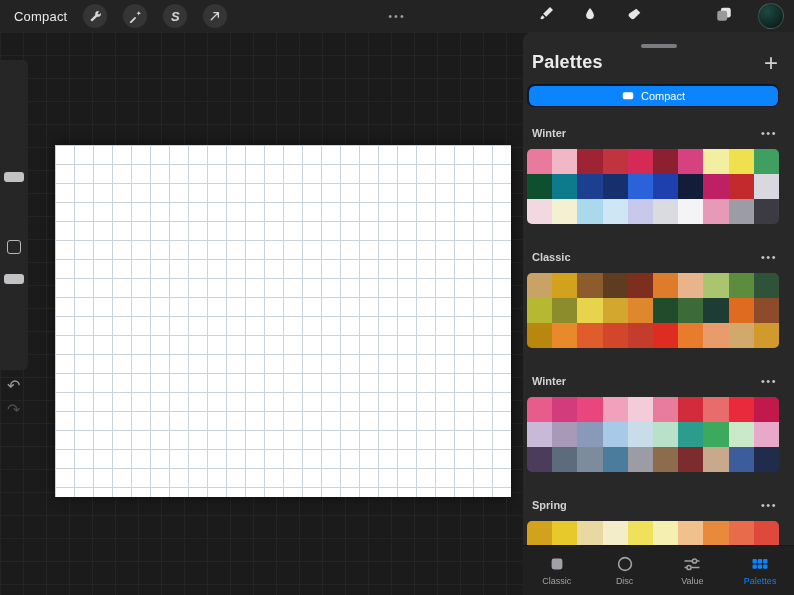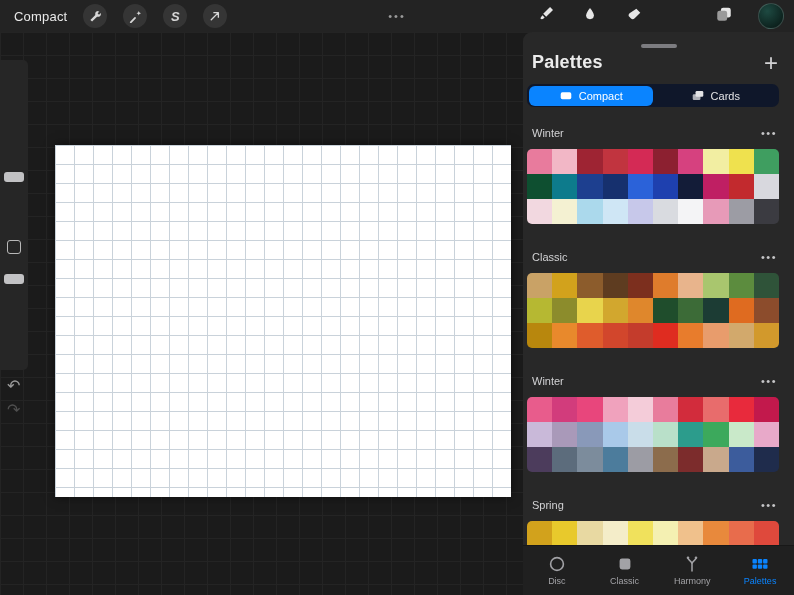--- a/index.html
+++ b/index.html
@@ -60,21 +60,21 @@
     border-radius:7px; padding:1.5px; }
   .seg { flex:1; display:flex; align-items:center; justify-content:center; gap:6px;
     color:#e3e3e5; font-size:11px; border-radius:6px; }
   .seg.selected { background:#0a84ff; color:#ffffff; }
   .seg svg { display:block; }
 
   .sections { padding:0 15px 0 4px; }
   .palette-section { margin-top:26px; }
   .palette-section:first-child { margin-top:19px; }
   .section-header { display:flex; align-items:center; justify-content:space-between; height:14px; padding:0 2px 0 5px; }
-  .section-name { color:#d2d2d4; font-size:11px; }
+  .section-name { color:#d2d2d4; font-size:11px;font-weight:bold; }
   .section-menu { color:#c6c6c8; font-size:11px; letter-spacing:1.5px; }
   .swatch-grid { margin-top:9px; border-radius:5px; overflow:hidden;
     display:grid; grid-template-columns:repeat(10,1fr); }
   .swatch { height:25px; }
 
   
   .tabbar { position:absolute; left:0; right:0; bottom:0; height:50px; background:#202020;
     display:flex; z-index:20; border-top:1px solid #181818; }
   .tab { flex:1; display:flex; flex-direction:column; align-items:center; justify-content:center;
     gap:3px; color:#a2a2a6; }
@@ -175,29 +175,20 @@
         <span class="add-btn">+</span>
       </div>
       <div class="segmented">
           <div class="seg selected">
             <span>
               <svg width="14" height="13" viewBox="0 0 16 16">
                 <rect x="1.5" y="4" width="13" height="8.5" rx="2" fill="currentColor"></rect>
               </svg>
             </span>
             <span>Compact</span>
-          </div>
-          <div class="seg">
-            <span>
-              <svg width="14" height="13" viewBox="0 0 16 16">
-                <rect x="5" y="2.5" width="9.5" height="7" rx="1.5" fill="currentColor"></rect>
-                <rect x="1.5" y="6.5" width="9.5" height="7" rx="1.5" fill="currentColor" opacity=".75"></rect>
-              </svg>
-            </span>
-            <span>Cards</span>
           </div>
         </div>
       <div class="sections">
           <div class="palette-section">
             <div class="section-header">
               <span class="section-name">Winter</span>
               <span class="section-menu">•••</span>
             </div>
             <div class="swatch-grid">
               <div class="swatch" style="background: rgb(232, 123, 157);"></div>
@@ -334,42 +325,43 @@
               <div class="swatch" style="background: rgb(223, 124, 60);"></div>
               <div class="swatch" style="background: rgb(210, 92, 60);"></div>
               <div class="swatch" style="background: rgb(194, 73, 60);"></div>
             </div>
           </div>
         </div>
       <div class="tabbar">
           <div class="tab">
             <span class="tab-icon">
               <svg width="18" height="18" viewBox="0 0 18 18">
-                <circle cx="9" cy="9" r="6.4" fill="none" stroke="currentColor" stroke-width="1.6"></circle>
-              </svg>
-            </span>
-            <span class="tab-label">Disc</span>
+                <rect x="3.6" y="3.6" width="10.8" height="10.8" rx="2.4" fill="currentColor"></rect>
+              </svg>
+            </span>
+            <span class="tab-label">Classic</span>
           </div>
           <div class="tab">
             <span class="tab-icon">
               <svg width="18" height="18" viewBox="0 0 18 18">
-                <rect x="3.6" y="3.6" width="10.8" height="10.8" rx="2.4" fill="currentColor"></rect>
-              </svg>
-            </span>
-            <span class="tab-label">Classic</span>
+                <circle cx="9" cy="9" r="6.4" fill="none" stroke="currentColor" stroke-width="1.6"></circle>
+              </svg>
+            </span>
+            <span class="tab-label">Disc</span>
           </div>
           <div class="tab">
             <span class="tab-icon">
               <svg width="18" height="18" viewBox="0 0 18 18">
-                <path d="M9 16V9 M9 9C9 6.2 6.2 6 5 3.4 M9 9c0-2.8 2.8-3 4-5.6" fill="none" stroke="currentColor" stroke-width="1.5" stroke-linecap="round"></path>
-                <circle cx="5" cy="2.8" r="1.3" fill="currentColor"></circle>
-                <circle cx="13" cy="2.8" r="1.3" fill="currentColor"></circle>
-              </svg>
-            </span>
-            <span class="tab-label">Harmony</span>
+                <line x1="1.5" y1="6" x2="16.5" y2="6" stroke="currentColor" stroke-width="1.5"></line>
+                <circle cx="11.5" cy="6" r="2.1" fill="#202020" stroke="currentColor" stroke-width="1.5"></circle>
+                <line x1="1.5" y1="12.5" x2="16.5" y2="12.5" stroke="currentColor" stroke-width="1.5"></line>
+                <circle cx="6" cy="12.5" r="2.1" fill="#202020" stroke="currentColor" stroke-width="1.5"></circle>
+              </svg>
+            </span>
+            <span class="tab-label">Value</span>
           </div>
           <div class="tab selected">
             <span class="tab-icon">
               <svg width="18" height="18" viewBox="0 0 18 18">
                 <g fill="currentColor">
                   <rect x="1.5" y="4" width="4.4" height="4.4" rx="1"></rect>
                   <rect x="6.8" y="4" width="4.4" height="4.4" rx="1"></rect>
                   <rect x="12.1" y="4" width="4.4" height="4.4" rx="1"></rect>
                   <rect x="1.5" y="9.4" width="4.4" height="4.4" rx="1"></rect>
                   <rect x="6.8" y="9.4" width="4.4" height="4.4" rx="1"></rect>

